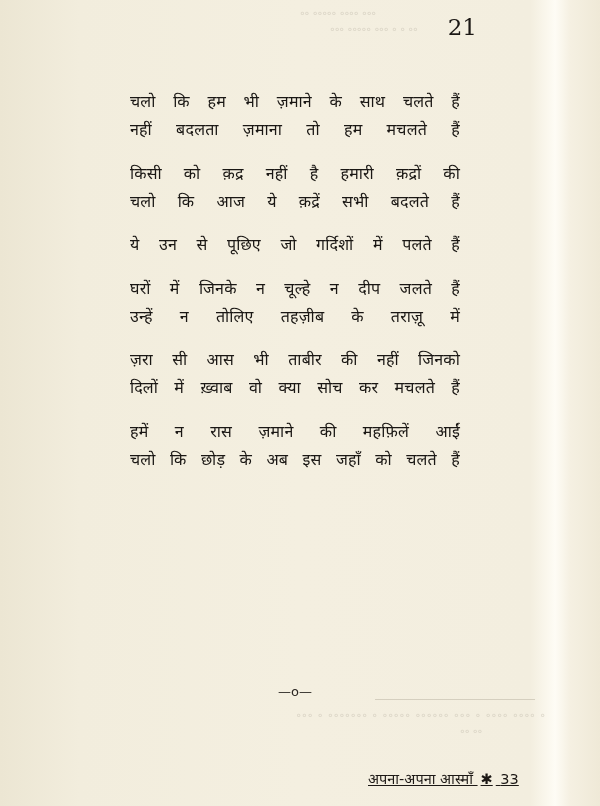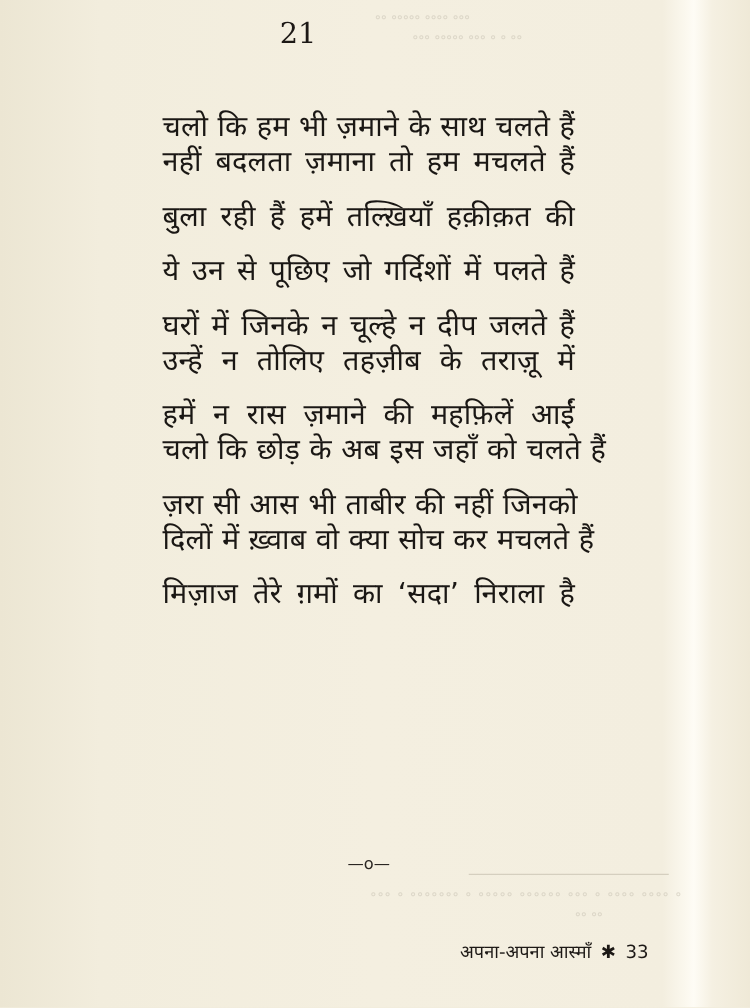--- a/index.html
+++ b/index.html
@@ -42,59 +42,60 @@
     .bleed-rule {
       position: absolute;
       height: 1px;
       background: #d5cfbf;
     }
     .page-number {
       position: absolute;
       top: 14px;
       left: 0;
       width: 477px;
-      text-align: center;
+      text-align: right;
       font-family: "DejaVu Serif", serif;
       font-size: 23px;
       color: #1c1815;
     }
     .poem {
       position: absolute;
       left: 130px;
       top: 88px;
       width: 330px;
     }
     .stanza {
       margin: 0 0 15.5px 0;
     }
     .line {
       display: block;
-      font-size: 23px;
+      font-size: 16px;
       line-height: 28px;
       text-align: justify;
       text-align-last: justify;
       white-space: nowrap;
       letter-spacing: 0.2px;
     }
     .ornament {
       position: absolute;
       top: 684px;
       left: 270px;
       width: 50px;
       text-align: center;
       font-size: 13px;
       color: #2a2622;
     }
     .footer {
       position: absolute;
-      top: 750px;
+      top: 768px;
       left: 368px;
       font-size: 14.5px;
       color: #1c1815;
       white-space: nowrap;
+      text-decoration: underline;
     }
     .footer .star {
       margin: 0 3px;
     }
   </style>
 </head>
 <body>
 
 <div class="page">
 
@@ -105,39 +106,41 @@
   <div class="bleed" style="top:724px; left:460px;">॰॰ ॰॰</div>
 
   <div class="page-number">21</div>
 
   <div class="poem">
     <div class="stanza">
       <span class="line">चलो कि हम भी ज़माने के साथ चलते हैं</span>
       <span class="line">नहीं बदलता ज़माना तो हम मचलते हैं</span>
     </div>
     <div class="stanza">
-      <span class="line">बुला रही हैं हमें तल्ख़ियाँ हक़ीक़त की</span>
+      <span class="line">किसी को क़द्र नहीं है हमारी क़द्रों की</span>
+      <span class="line">चलो कि आज ये क़द्रें सभी बदलते हैं</span>
+    </div>
+    <div class="stanza">
     </div>
     <div class="stanza">
       <span class="line">ये उन से पूछिए जो गर्दिशों में पलते हैं</span>
     </div>
     <div class="stanza">
       <span class="line">घरों में जिनके न चूल्हे न दीप जलते हैं</span>
       <span class="line">उन्हें न तोलिए तहज़ीब के तराज़ू में</span>
     </div>
     <div class="stanza">
+      <span class="line">ज़रा सी आस भी ताबीर की नहीं जिनको</span>
+      <span class="line">दिलों में ख़्वाब वो क्या सोच कर मचलते हैं</span>
+    </div>
+    <div class="stanza">
       <span class="line">हमें न रास ज़माने की महफ़िलें आईं</span>
       <span class="line">चलो कि छोड़ के अब इस जहाँ को चलते हैं</span>
     </div>
     <div class="stanza">
-      <span class="line">ज़रा सी आस भी ताबीर की नहीं जिनको</span>
-      <span class="line">दिलों में ख़्वाब वो क्या सोच कर मचलते हैं</span>
-    </div>
-    <div class="stanza">
-      <span class="line">मिज़ाज तेरे ग़मों का ‘सदा’ निराला है</span>
     </div>
   </div>
 
   <div class="ornament">—o—</div>
 
   <div class="footer">
     <span>अपना-अपना आस्माँ</span>
     <span class="star">✱</span>
     <span>33</span>
   </div>

